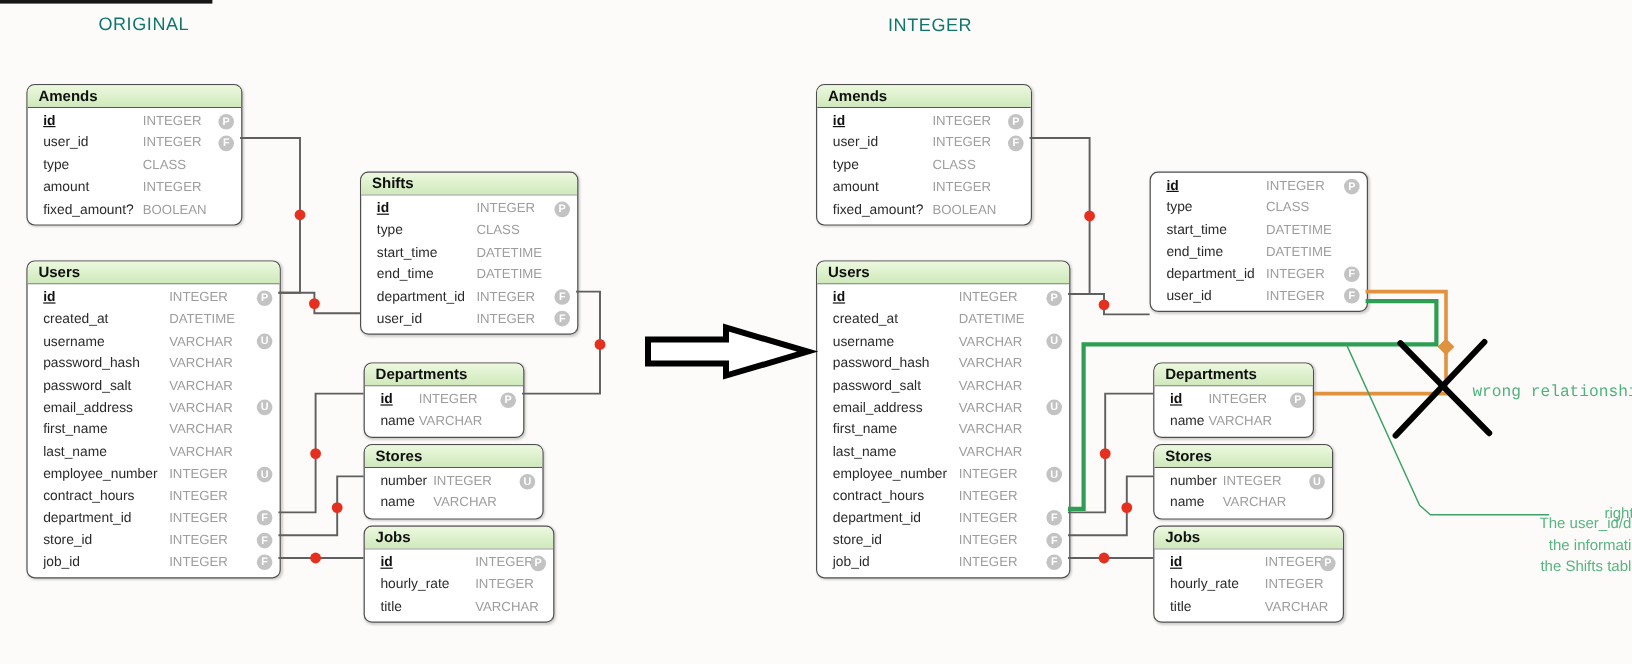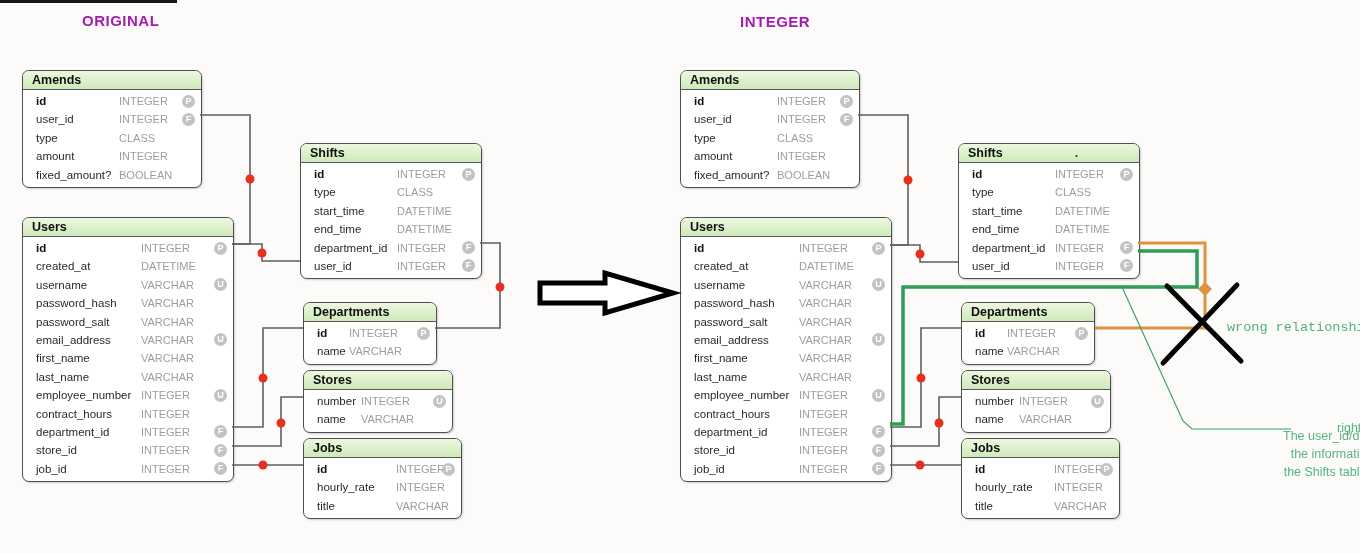--- a/index.html
+++ b/index.html
@@ -4,42 +4,42 @@
 <style>
   html,body{margin:0;padding:0;}
   body{
     width:1360px;height:553px;overflow:hidden;
     background:#fcfbf9;
     font-family:"Liberation Sans", sans-serif;
   }
   #canvas{position:relative;width:1360px;height:553px;}
   .topstrip{position:absolute;left:0;top:0;width:177px;height:3px;background:#161616;}
   .dtitle{
-    position:absolute;font-size:15px;font-weight:bold;color:#a21caf;
+    position:absolute;font-size:15px;font-weight:normal;color:#0f766e;
     letter-spacing:.5px;
   }
   
   .etable{
     position:absolute;background:#fff;
     border:1.3px solid #4f4f4f;border-radius:7px;
     box-shadow:1px 1px 2px rgba(0,0,0,.18);
   }
   .thead{
     height:18px;line-height:18px;
     background:linear-gradient(#ecf8df,#cfe9bb);
     border-bottom:1px solid #585858;
     border-radius:6px 6px 0 0;
     font-size:12.5px;font-weight:bold;color:#101010;
     padding-left:9px;
   }
   .hdot{margin-left:72px;font-weight:bold;color:#333;}
   .tbody{padding:2px 0 3px 0;}
   .trow{position:relative;height:18.4px;line-height:18.4px;}
   .fname{position:absolute;left:13px;font-size:11.5px;color:#2a2a2a;white-space:nowrap;}
-  .fname.pk{font-weight:bold;color:#111;}
+  .fname.pk{font-weight:bold;color:#111;text-decoration:underline;}
   .ftype{position:absolute;font-size:11px;color:#9d9d9d;white-space:nowrap;}
   .fbadge{
     position:absolute;right:6px;top:2.5px;width:13px;height:13px;border-radius:50%;
     background:#c3c3c3;color:#fff;font-size:9px;font-weight:bold;
     text-align:center;line-height:13px;
   }
   svg.layer{position:absolute;left:0;top:0;pointer-events:none;}
   
   .ann{position:absolute;color:#4fb27c;white-space:nowrap;}
   .ann-title{font-size:13.5px;font-family:Liberation Mono, monospace;}
@@ -311,21 +311,20 @@
             <span class="fbadge">F</span>
           </div>
           <div class="trow">
             <span class="fname">job_id</span>
             <span class="ftype" style="left: 118px;">INTEGER</span>
             <span class="fbadge">F</span>
           </div>
         </div>
       </div>
       <div class="etable" style="left: 958px; top: 143px; width: 180px;">
-        <div class="thead"><span>Shifts</span><span class="hdot">.</span></div>
         <div class="tbody">
           <div class="trow">
             <span class="fname pk">id</span>
             <span class="ftype" style="left: 96px;">INTEGER</span>
             <span class="fbadge">P</span>
           </div>
           <div class="trow">
             <span class="fname">type</span>
             <span class="ftype" style="left: 96px;">CLASS</span>
           </div>

